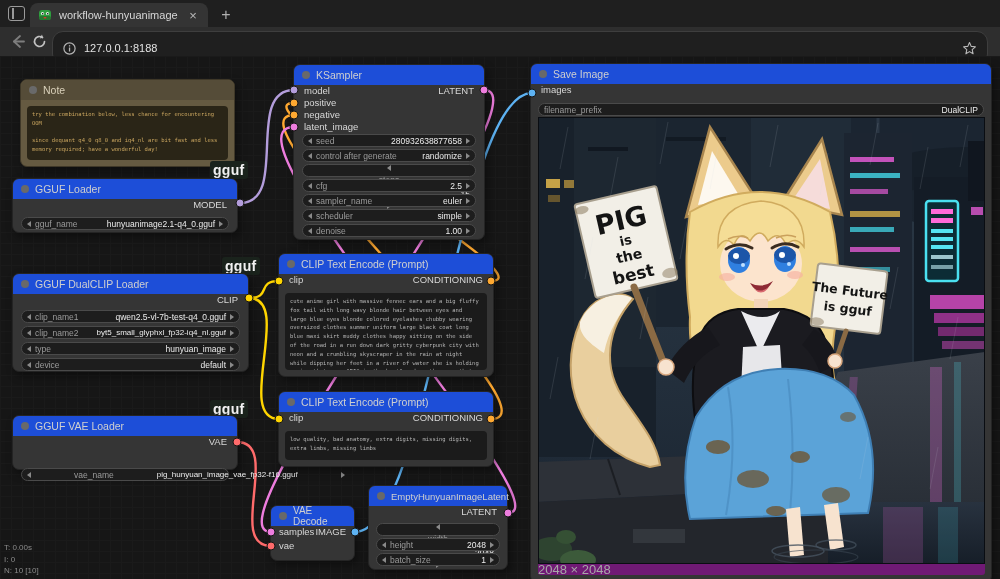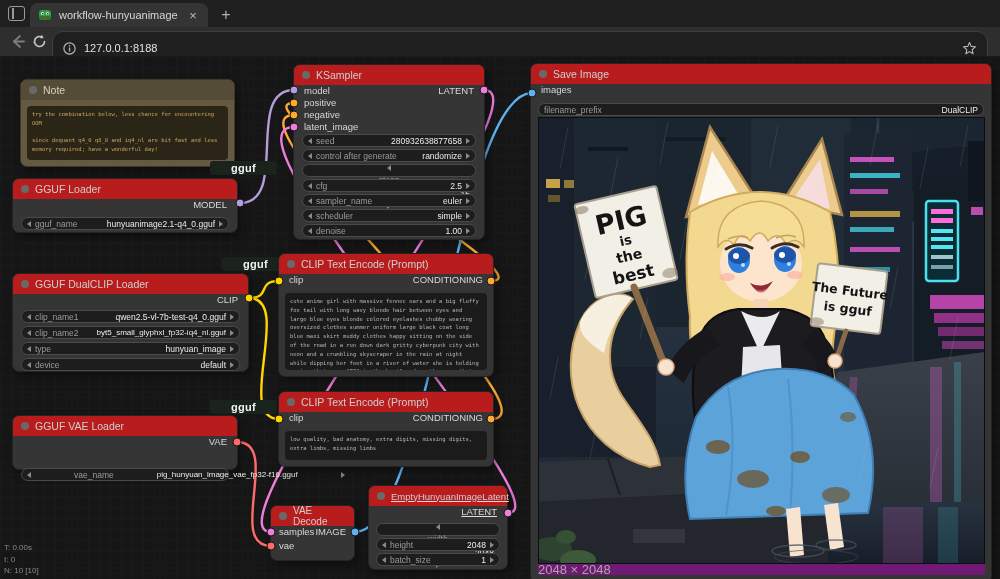--- a/index.html
+++ b/index.html
@@ -29,41 +29,41 @@
   #canvas{position:absolute;left:0;top:56px;width:1000px;height:523px;background:#161616;
           background-image:linear-gradient(#1a1a1a 1px,transparent 1px),
                            linear-gradient(90deg,#1a1a1a 1px,transparent 1px);
           background-size:11px 11px;}
   #wires{position:absolute;left:0;top:0;z-index:1;}
   #dots{position:absolute;left:0;top:0;z-index:3;pointer-events:none;}
   .lk{fill:none;stroke-width:2.4;stroke-linecap:round;}
 
   .node{position:absolute;z-index:2;background:#353535;border:1px solid #242424;border-radius:7px;
         box-shadow:3px 4px 9px rgba(0,0,0,.4);color:#ddd;}
-  .ntitle{height:20px;display:flex;align-items:center;gap:6px;padding:0 8px;background:#b91c1c;
+  .ntitle{height:20px;display:flex;align-items:center;gap:6px;padding:0 8px;background:#1d4ed8;
           border-radius:6px 6px 0 0;font-size:10.5px;color:#cfcfcf;}
   .ndot{width:8px;height:8px;border-radius:50%;background:#696969;flex:0 0 auto;}
   .iorow{position:relative;height:13px;display:flex;font-size:9.5px;padding:0 10px;color:#d8d8d8;}
   .olabel{margin-left:auto;}
   .widget{position:absolute;height:13px;background:#1d1d1d;border:1px solid #4a4a4a;border-radius:8px;
           display:flex;align-items:center;gap:4px;padding:0 5px;font-size:8.5px;}
   .wlabel{color:#9b9b9b;white-space:nowrap;}
   .wvalue{margin-left:auto;color:#ececec;white-space:nowrap;}
   .tri{width:0;height:0;border-top:3px solid transparent;border-bottom:3px solid transparent;flex:0 0 auto;}
   .tri-l{border-right:4.5px solid #8a8a8a;}
   .tri-r{border-left:4.5px solid #8a8a8a;}
   .ta{position:absolute;left:6px;right:6px;background:#1b1b1b;border-radius:4px;padding:4px 5px;
       font-family:"DejaVu Sans Mono",monospace;font-size:5.5px;line-height:1.6;color:#b4b4b4;
       white-space:pre-wrap;overflow:hidden;}
   
   #node-note{background:#655a41;border-color:#3f3828;}
   #node-note .ntitle{background:#554c38;color:#d9d0ba;}
   #node-note .ta{background:#2a2517;color:#c9a55f;}
-  .badge{position:absolute;z-index:2;background:#1a231c;color:#f2f2f2;font-size:11px;font-weight:bold;
-         padding:1px 21px;border-radius:3px;letter-spacing:.3px;}
+  .badge{position:absolute;z-index:2;background:#1a231c;color:#f2f2f2;font-size:14px;font-weight:bold;
+         padding:1px 3px;border-radius:3px;letter-spacing:.3px;}
   #status{position:absolute;left:4px;top:486px;z-index:2;font-size:8px;color:#8b8b8b;line-height:1.45;}
   
   #preview-wrap{position:absolute;left:7px;top:53px;width:447px;height:447px;background:#0d1117;overflow:hidden;}
   #caption-bar{position:absolute;left:7px;top:500px;width:447px;height:11px;background:#701a75;
                font-size:13px;color:#a8a8a8;line-height:11px;border-radius:0 0 3px 3px;}
 </style>
 </head>
 <body>
 
 <div id="screen">
@@ -295,21 +295,21 @@
         </div>
       <div class="iorow" style="height:14px;padding:0 8px;">
           <span>samples</span>
         <span class="olabel">IMAGE</span>
         </div>
       <div class="iorow" style="height:14px;padding:0 8px;">
           <span>vae</span>
         </div>
     </div>
 
-    <div class="node" style="left:368px;top:429px;width:140px;height:85px;text-decoration:underline;">
+    <div class="node" style="left:368px;top:429px;width:140px;height:85px;">
       <div class="ntitle" style="font-size:9.5px">
           <span class="ndot"></span>
         <span>EmptyHunyuanImageLatent</span>
         </div>
       <div class="iorow" style="height:14px">
           <span class="olabel">LATENT</span>
         </div>
       <div class="widget" style="left:7px;right:7px;top:37px;flex-direction:column;">
         <span class="tri tri-l"></span>
         <span class="wlabel">width</span>

